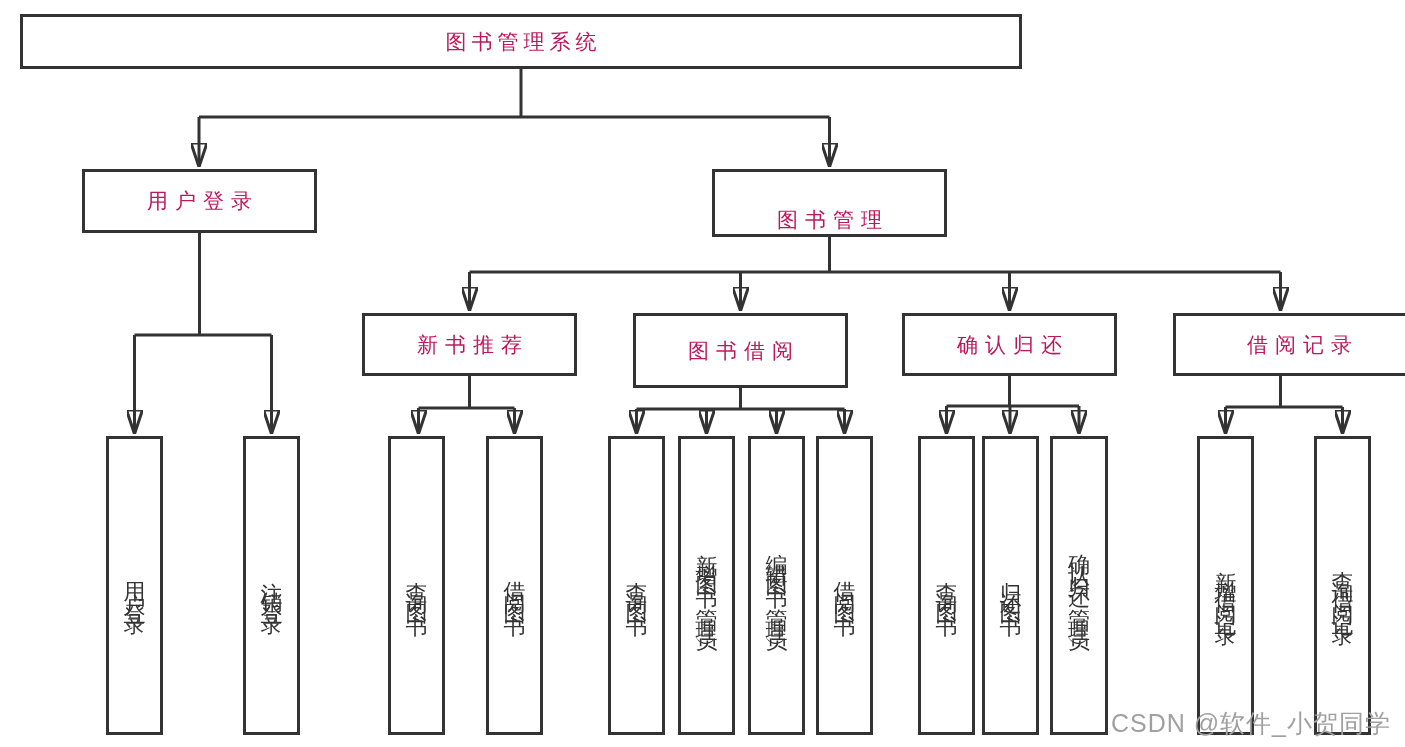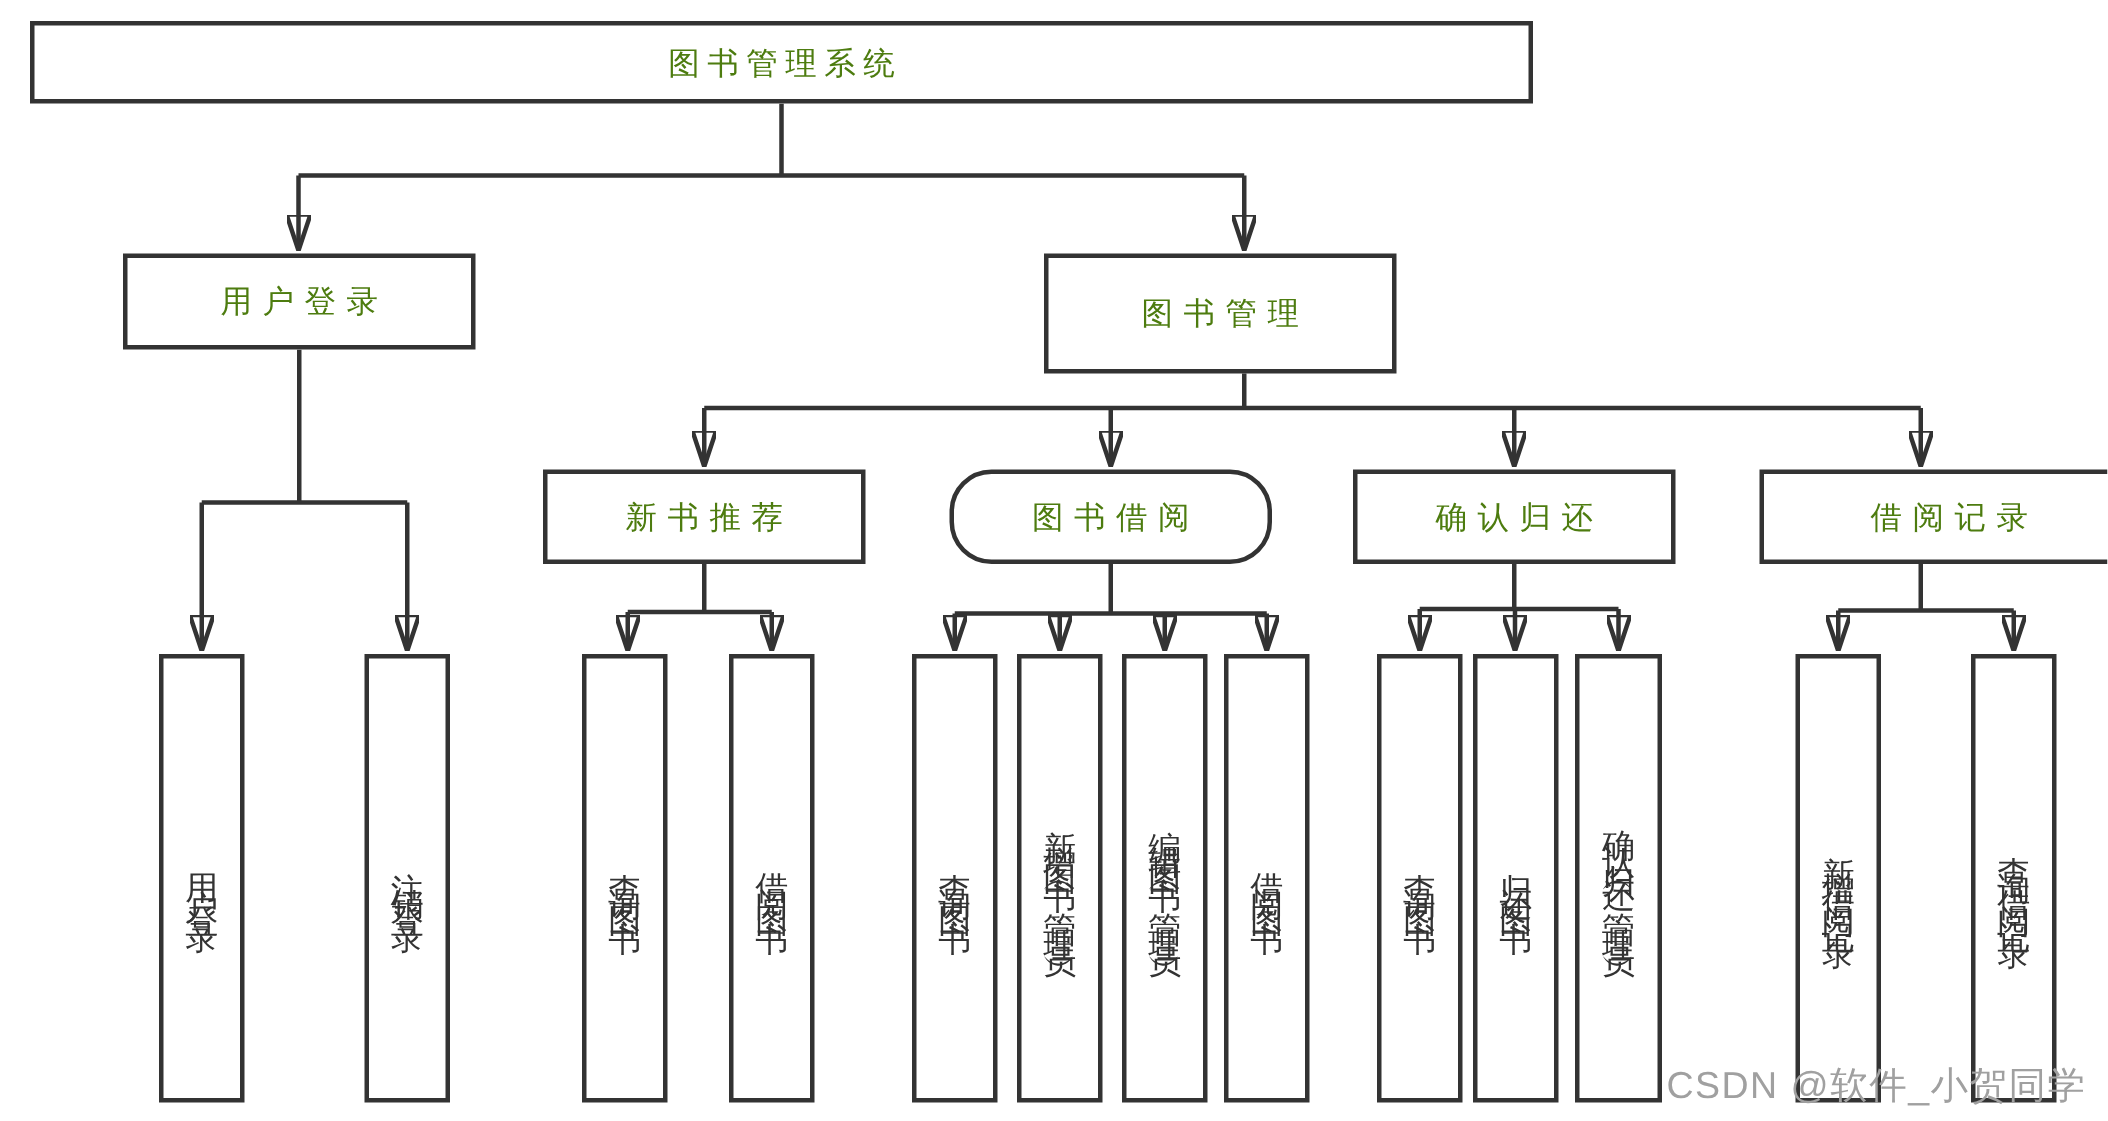--- a/index.html
+++ b/index.html
@@ -25,21 +25,21 @@
     display: flex;
     align-items: center;
     justify-content: center;
     color: #333333;
   }
   .h-label {
     font-size: 21px;
     letter-spacing: 7px;
     text-indent: 7px;
     white-space: nowrap;
-    color: #4d7c0f;
+    color: #be185d;
   }
   .root-label { letter-spacing: 5px; text-indent: 5px; }
   .leaf .v-label {
     writing-mode: vertical-rl;
     text-orientation: mixed;
     font-size: 22px;
     letter-spacing: 11px;
     line-height: 1;
     color: #333333;
   }
@@ -49,23 +49,23 @@
     bottom: 7px;
     font-size: 25px;
     color: #a0a0a0;
     letter-spacing: 1px;
     white-space: nowrap;
   }
 
   
   .n-root   { left: 20px;   top: 14px;  width: 1002px; height: 55px; }
   .n-login  { left: 82px;   top: 169px; width: 235px;  height: 64px; }
-  .n-mgmt   { left: 696px;  top: 169px; width: 235px;  height: 80px; }
+  .n-mgmt   { left: 712px;  top: 169px; width: 235px;  height: 68px; align-items: flex-end; }
   .n-rec    { left: 362px;  top: 313px; width: 215px;  height: 63px; }
-  .n-borrow { left: 633px;  top: 313px; width: 215px;  height: 63px; border-radius: 28px; }
+  .n-borrow { left: 633px;  top: 313px; width: 215px;  height: 75px; }
   .n-cur    { left: 902px;  top: 313px; width: 215px;  height: 63px; }
   .n-rcd    { left: 1173px; top: 313px; width: 253px;  height: 63px; }
   .leaf { top: 436px; width: 57px; height: 299px; }
   .lf-1  { left: 106px; }
   .lf-2  { left: 243px; }
   .lf-3  { left: 388px; }
   .lf-4  { left: 486px; }
   .lf-5  { left: 608px; }
   .lf-6  { left: 678px; }
   .lf-7  { left: 748px; }

